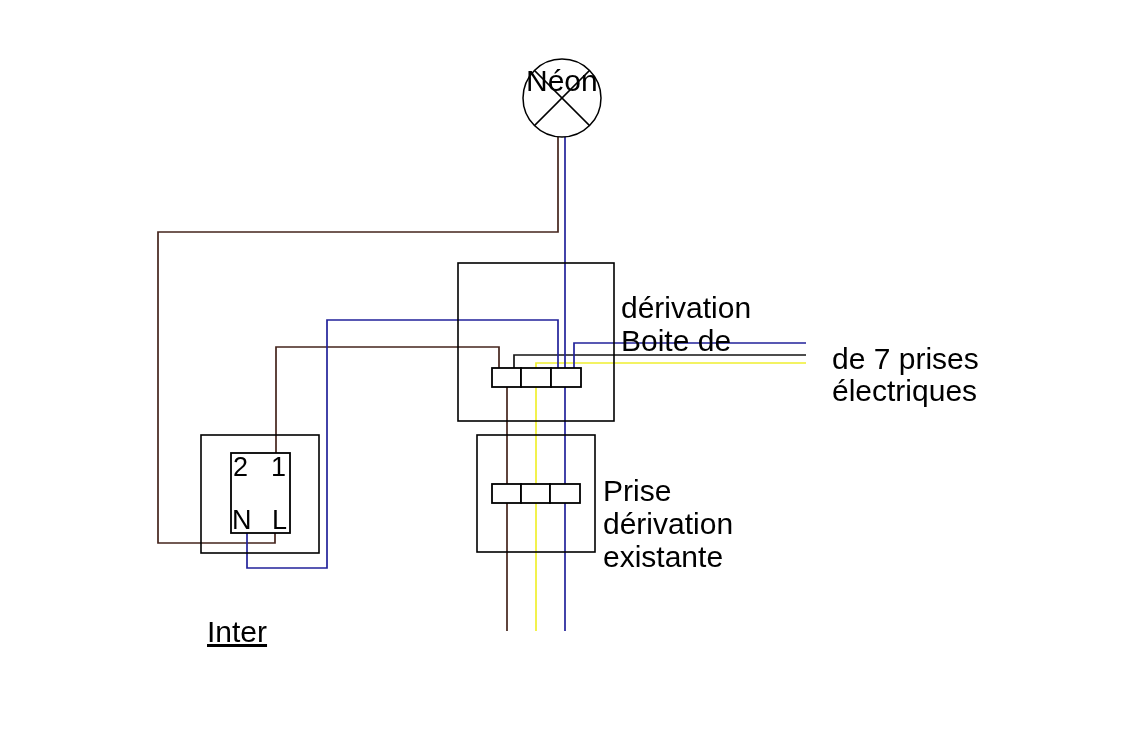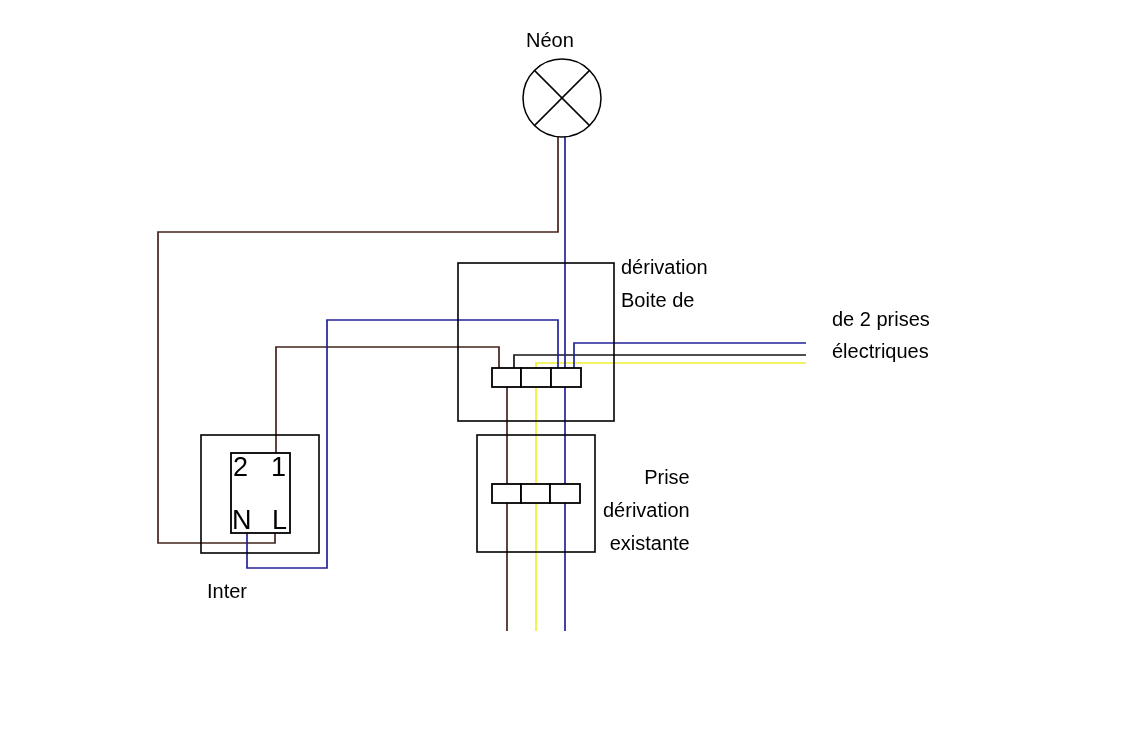--- a/index.html
+++ b/index.html
@@ -17,23 +17,24 @@
     width: 1123px;
     height: 734px;
   }
   .box { fill: none; stroke: #000000; stroke-width: 1.6; }
   .term { fill: #ffffff; stroke: #000000; stroke-width: 1.8; }
   .lamp { fill: none; stroke: #000000; stroke-width: 1.5; }
   .wire { fill: none; stroke-width: 1.7; }
   .lbl {
     position: absolute;
     color: #000000;
-    font-size: 20px;
+    font-size: 30px;
     line-height: 33px;
     white-space: nowrap;
+    margin-top: 40px;
   }
   .lbl.tight { line-height: 32px; }
   .tlabel {
     position: absolute;
     color: #000000;
     font-size: 27px;
     line-height: 27px;
     white-space: nowrap;
   }
 </style>
@@ -87,31 +88,31 @@
   <div class="lbl" style="left:526px; top:24px;">
     <div>Néon</div>
   </div>
 
   <div class="lbl" style="left:621px; top:251px;">
     <div>dérivation</div>
     <div>Boite de</div>
   </div>
 
   <div class="lbl tight" style="left:832px; top:303px;">
-    <div>de 2 prises</div>
+    <div>de 7 prises</div>
     <div>électriques</div>
   </div>
 
-  <div class="lbl" style="left:603px; top:461px;text-align:right;">
+  <div class="lbl" style="left:603px; top:434px;">
     <div>Prise</div>
     <div>dérivation</div>
     <div>existante</div>
   </div>
 
-  <div class="lbl" style="left:207px; top:575px;">
+  <div class="lbl" style="left:207px; top:575px;text-decoration:underline;">
     <div>Inter</div>
   </div>
 
   <div class="tlabel" style="left:233px; top:454px;">2</div>
   <div class="tlabel" style="left:271px; top:454px;">1</div>
   <div class="tlabel" style="left:232px; top:507px;">N</div>
   <div class="tlabel" style="left:272px; top:507px;">L</div>
 
 </div>
 

